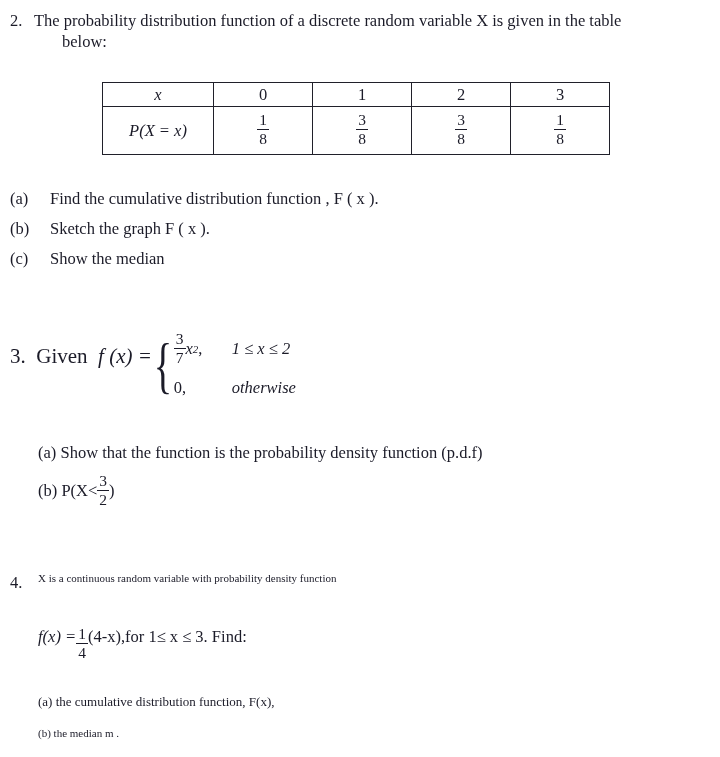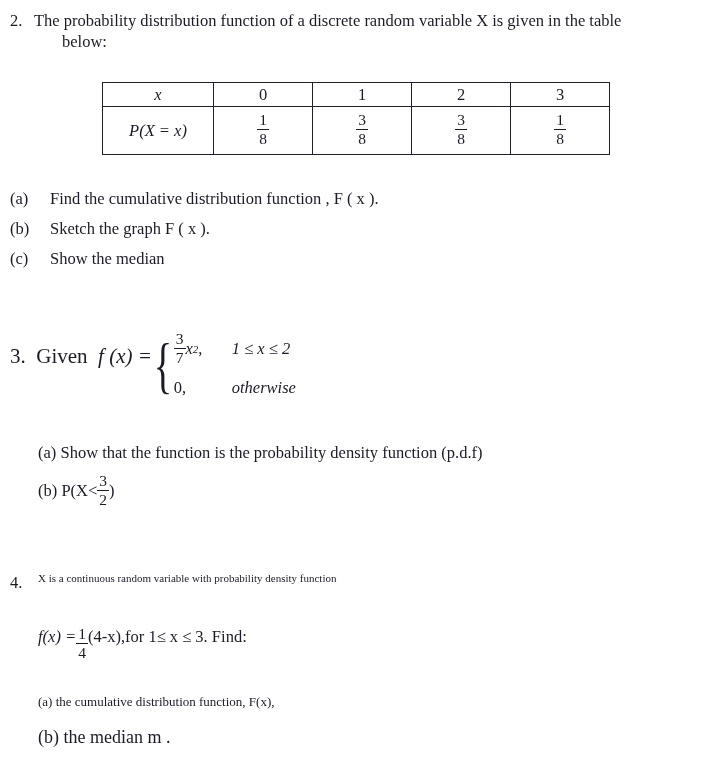--- a/index.html
+++ b/index.html
@@ -188,21 +188,21 @@
     position: absolute;
     left: 38px;
     top: 694px;
     font-size: 13px;
     white-space: nowrap;
   }
   #q4-b {
     position: absolute;
     left: 38px;
     top: 727px;
-    font-size: 18px;
+    font-size: 11px;
     white-space: nowrap;
     text-align: right;
   }
 </style>
 </head>
 <body>
 
 <div class="page">
 
   <div class="blk" id="q2-block">

